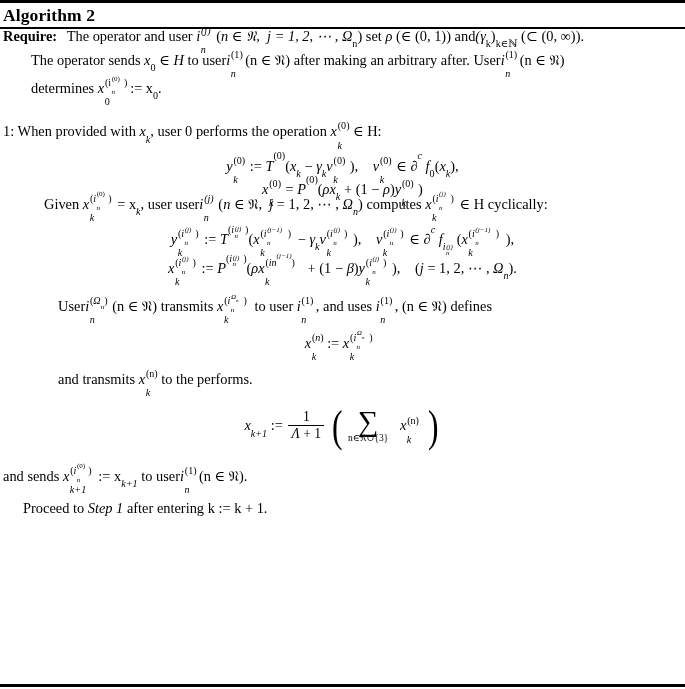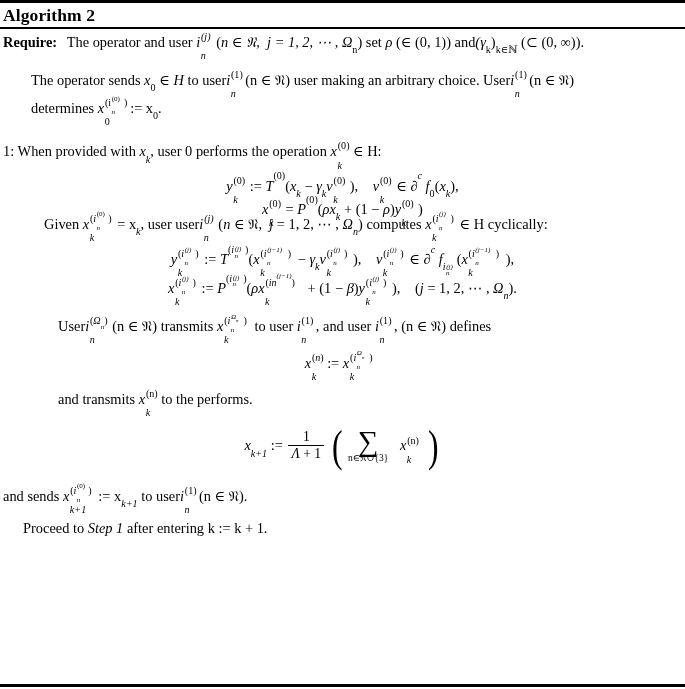--- a/index.html
+++ b/index.html
@@ -152,37 +152,37 @@
 <div id="algorithm-block">
 
   <div class="rule-top"></div>
 
   <div class="algo-title">Algorithm 2</div>
 
   <div class="rule-mid"></div>
 
   <div class="body-area">
 
-    <div class="para req-line" style="margin-top:6px;">
+    <div class="para req-line" style="">
       <span class="bold">Require:</span>
       <span class="gap-s"></span><span>The operator and user</span>
       <span class="m nowrap"><i>i</i><span class="ss"><span class="s-up"><i>(j)</i></span><span class="s-dn"><i>n</i></span></span><span class="spc-s" style="width:16px"></span></span><span class="m nowrap"><span class="up">(</span><i>n ∈ 𝔑,</i>&nbsp; <i>j = 1, 2, ⋯ , Ω</i><sub>n</sub><span class="up">)</span></span>
       <span>set</span>
       <i class="m">ρ</i>
       <span class="m">(∈ (0, 1))</span>
       <span>and</span><span class="m nowrap"><i>(γ</i><sub>k</sub><span class="up">)</span><sub class="up">k∈ℕ</sub></span>
       <span class="m">(⊂ (0, ∞)).</span>
     </div>
 
-    <div class="para hang" style="margin-top:23px;">
+    <div class="para hang" style="margin-top:9px;">
       <span>The operator sends</span>
       <span class="m nowrap"><i>x</i><sub>0</sub></span>
       <span class="m"><span class="up">∈ </span><i>H</i></span>
       <span>to user</span><span class="m nowrap"><i>i</i><span class="ss"><span class="s-up"><span class="up">(1)</span></span><span class="s-dn"><i>n</i></span></span><span class="spc-s" style="width:15px"></span></span><span class="m">(n ∈ 𝔑)</span>
-      <span>user making an arbitrary choice. User</span><span class="m nowrap"><i>i</i><span class="ss"><span class="s-up"><span class="up">(1)</span></span><span class="s-dn"><i>n</i></span></span><span class="spc-s" style="width:15px"></span></span><span class="m">(n ∈ 𝔑)</span>
+      <span>after making an arbitrary after. User</span><span class="m nowrap"><i>i</i><span class="ss"><span class="s-up"><span class="up">(1)</span></span><span class="s-dn"><i>n</i></span></span><span class="spc-s" style="width:15px"></span></span><span class="m">(n ∈ 𝔑)</span>
     </div>
 
     <div class="para hang" style="margin-top:14px;">
       <span>determines</span>
       <span class="m nowrap"><i>x</i><span class="ss"><span class="s-up"><span class="up"><span>(i</span><span class="ss" style="width:0"><span class="s-up"><span class="up">(0)</span></span><span class="s-dn"><i>n</i></span></span><span class="spc-s" style="width:13px"></span><span>)</span></span></span><span class="s-dn"><span class="up">0</span></span></span><span class="spc-s" style="width:26px"></span></span><span class="m nowrap"><span class="up">:= x</span><sub>0</sub><span>.</span></span>
     </div>
 
     <div class="para step-line" style="margin-top:29px;">
       <span class="m">1:</span>
       <span>When provided with</span>
@@ -220,21 +220,21 @@
         <i>x</i><span class="ss"><span class="s-up"><span class="up">(<i>i</i><span class="ss" style="width:0"><span class="s-up"><i>(j)</i></span><span class="s-dn"><i>n</i></span></span><span class="spc-s" style="width:11px"></span>)</span></span><span class="s-dn"><i>k</i></span></span><span class="spc-s" style="width:27px"></span><span class="up">:=</span>
         <i>P</i><sup class="up">(<i>i</i><span class="ss" style="width:0"><span class="s-up"><i>(j)</i></span><span class="s-dn"><i>n</i></span></span><span class="spc-s" style="width:11px"></span>)</sup><span class="up">(</span><i>ρx</i><span class="ss"><span class="s-up"><span class="up">(<i>in</i><sup class="up"><i>(j−1)</i></sup>)</span></span><span class="s-dn"><i>k</i></span></span><span class="spc-s" style="width:43px"></span><span class="up">+</span> <span class="up">(1 − </span><i>β</i><span class="up">)</span><i>y</i><span class="ss"><span class="s-up"><span class="up">(<i>i</i><span class="ss" style="width:0"><span class="s-up"><i>(j)</i></span><span class="s-dn"><i>n</i></span></span><span class="spc-s" style="width:11px"></span>)</span></span><span class="s-dn"><i>k</i></span></span><span class="spc-s" style="width:27px"></span><span class="up">),</span><span class="gap"></span>
         <span class="up">(</span><i>j</i> <span class="up">= 1, 2, ⋯ , </span><i>Ω</i><sub><i>n</i></sub><span class="up">).</span>
       </div>
     </div>
 
     <div class="para indent-2" style="margin-top:24px;">
       <span>User</span><span class="m nowrap"><i>i</i><span class="ss"><span class="s-up"><span class="up">(<i>Ω</i><sub><i>n</i></sub>)</span></span><span class="s-dn"><i>n</i></span></span><span class="spc-s" style="width:23px"></span></span><span class="m">(n ∈ 𝔑)</span>
       <span>transmits</span>
       <span class="m nowrap"><i>x</i><span class="ss"><span class="s-up"><span class="up">(<i>i</i><span class="ss" style="width:0"><span class="s-up"><i>Ω</i><sub><i>n</i></sub></span><span class="s-dn"><i>n</i></span></span><span class="spc-s" style="width:13px"></span>)</span></span><span class="s-dn"><i>k</i></span></span><span class="spc-s" style="width:31px"></span></span><span>to user</span>
-      <span class="m nowrap"><i>i</i><span class="ss"><span class="s-up"><span class="up">(1)</span></span><span class="s-dn"><i>n</i></span></span><span class="spc-s" style="width:15px"></span></span><span class="m">, and user</span>
+      <span class="m nowrap"><i>i</i><span class="ss"><span class="s-up"><span class="up">(1)</span></span><span class="s-dn"><i>n</i></span></span><span class="spc-s" style="width:15px"></span></span><span class="m">, and uses</span>
       <span class="m nowrap"><i>i</i><span class="ss"><span class="s-up"><span class="up">(1)</span></span><span class="s-dn"><i>n</i></span></span><span class="spc-s" style="width:15px"></span></span><span class="m">,</span>
       <span class="m">(n ∈ 𝔑)</span>
       <span>defines</span>
     </div>
 
     <div class="eq" style="margin-top:22px;">
       <div class="eqline m">
         <i>x</i><span class="ss"><span class="s-up"><span class="up">(<i>n</i>)</span></span><span class="s-dn"><i>k</i></span></span><span class="spc-s" style="width:16px"></span><span class="up">:=</span>
         <i>x</i><span class="ss"><span class="s-up"><span class="up">(<i>i</i><span class="ss" style="width:0"><span class="s-up"><i>Ω</i><sub><i>n</i></sub></span><span class="s-dn"><i>n</i></span></span><span class="spc-s" style="width:13px"></span>)</span></span><span class="s-dn"><i>k</i></span></span><span class="spc-s" style="width:31px"></span>
       </div>

